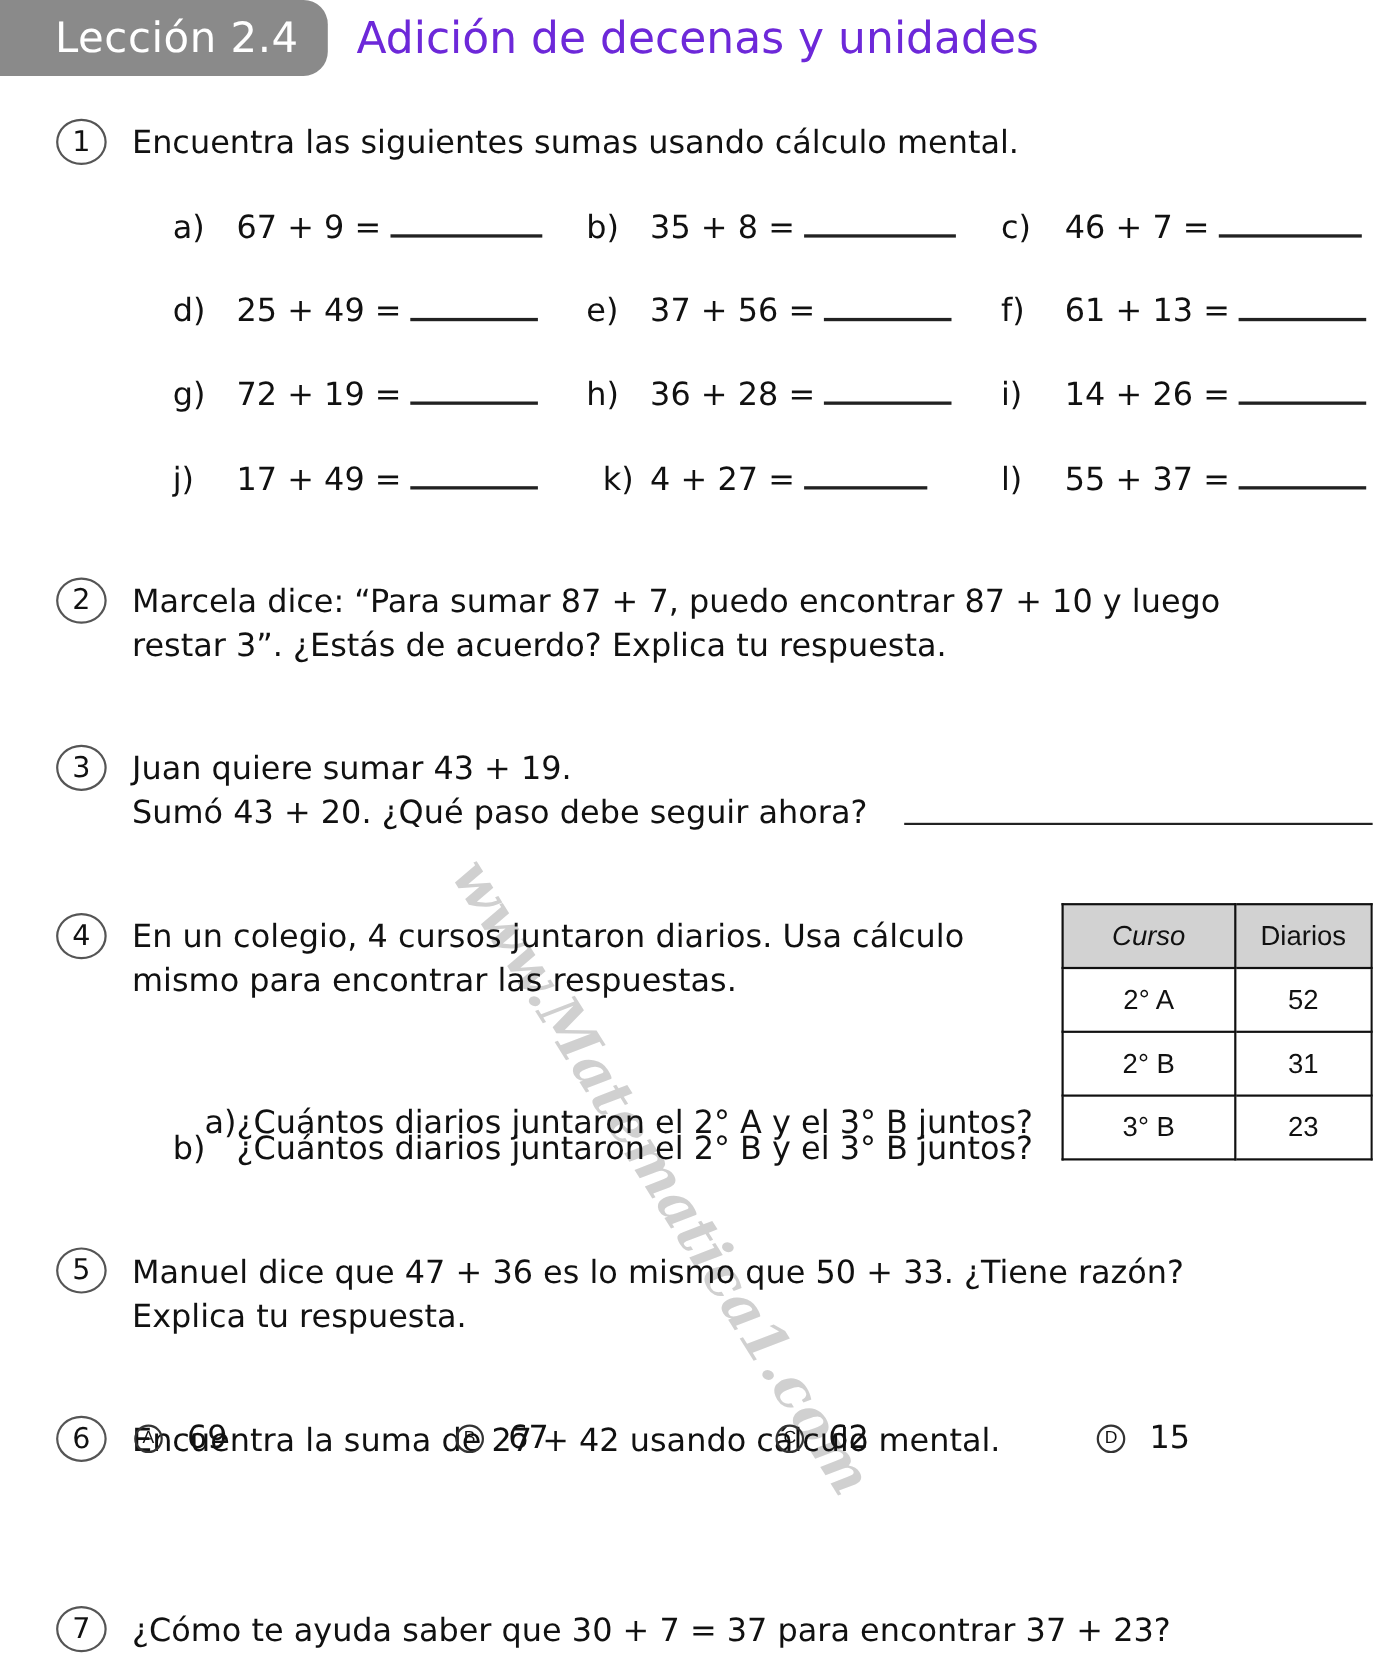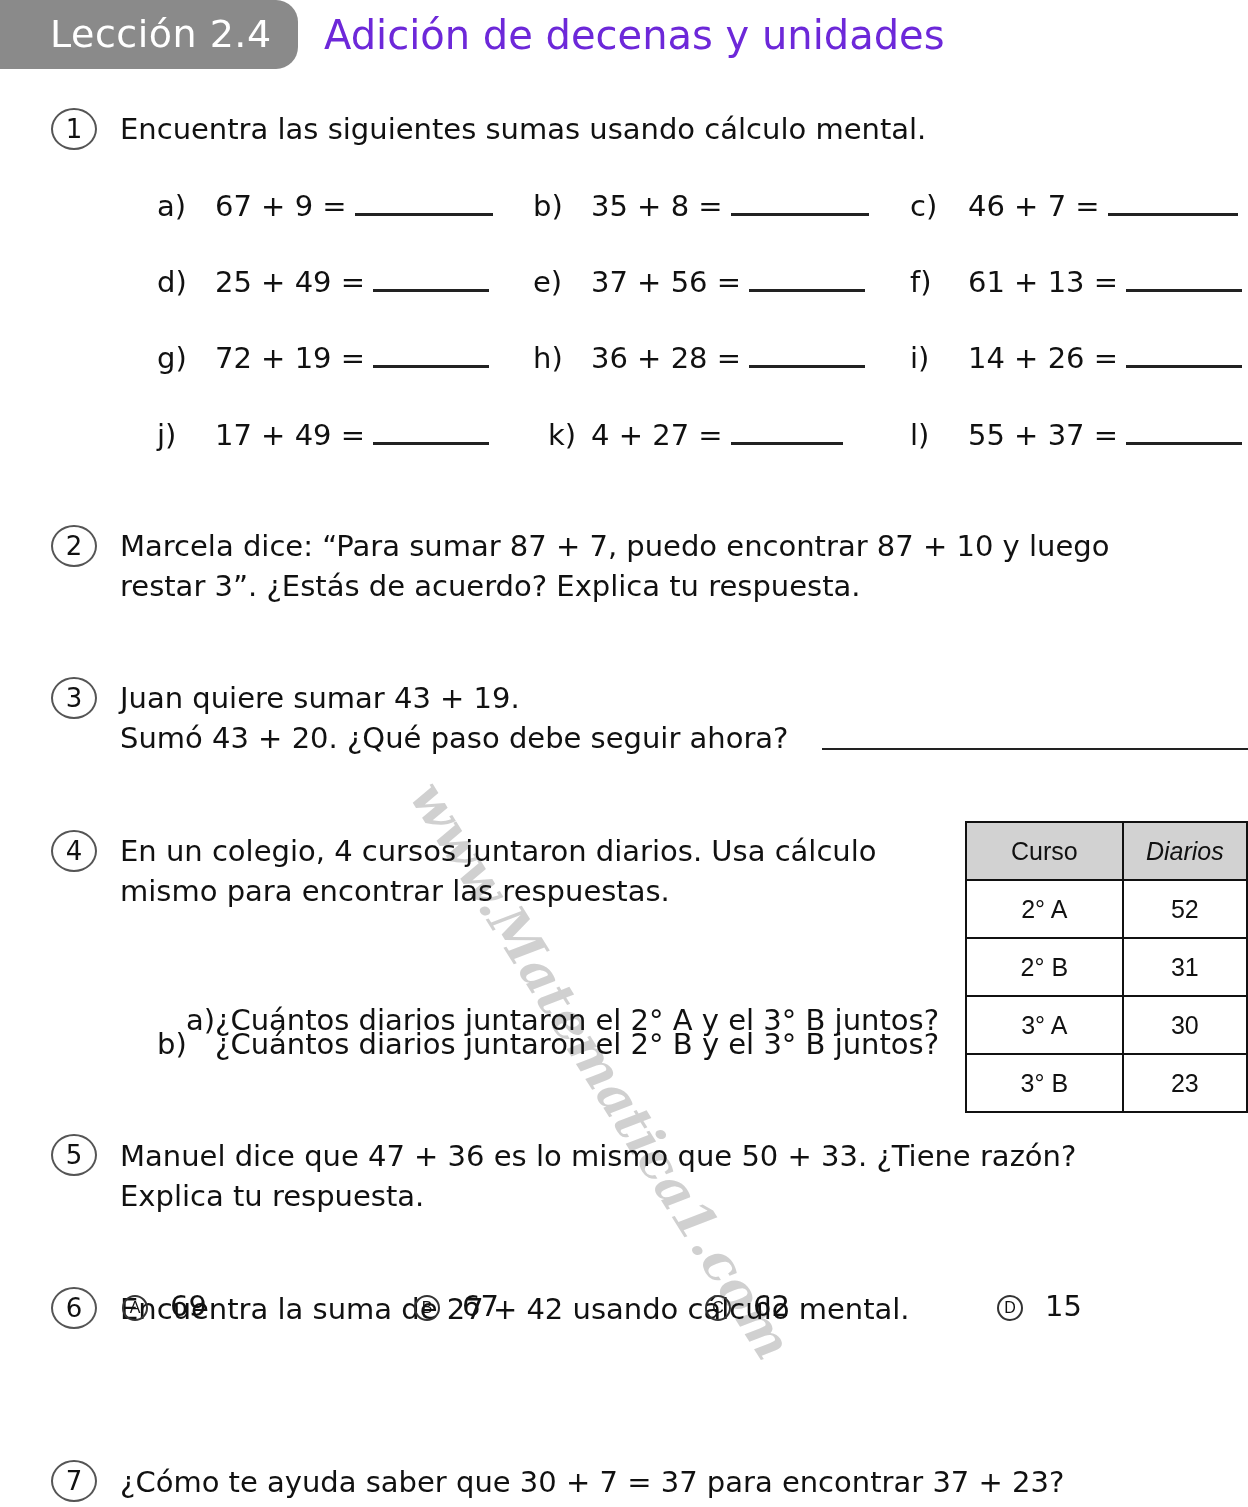--- a/index.html
+++ b/index.html
@@ -39,22 +39,22 @@
     position: absolute; border-bottom: 2px solid #222;
   }
   table.data {
     position: absolute; left: 965px; top: 821px; border-collapse: collapse;
     font-family: "Liberation Sans", sans-serif; font-size: 25px;
   }
   table.data td, table.data th {
     border: 2px solid #111; height: 54px; text-align: center; font-weight: normal;
   }
   table.data th { background: #d2d2d2; }
-  table.data .c1 { width: 172px; }
-  table.data .c2 { width: 130px; font-style: italic; }
+  table.data .c1 { width: 172px; font-style: italic; }
+  table.data .c2 { width: 130px; }
   .opt {
     position: absolute; top: 1286px; font-size: 29px; line-height: 40px; white-space: nowrap;
   }
   .opt .bubble {
     display: inline-block; width: 26px; height: 26px; border: 2px solid #333; border-radius: 50%;
     box-sizing: border-box; font-size: 16px; line-height: 22px; text-align: center;
     vertical-align: middle; margin-right: 22px; font-family: "Liberation Sans", sans-serif;
   }
   .watermark {
     position: absolute; left: 450px; top: 770px; transform: rotate(58deg);
@@ -143,24 +143,20 @@
   </tr>
   <tr>
     <td>2° A</td>
     <td>52</td>
   </tr>
   <tr>
     <td>2° B</td>
     <td>31</td>
   </tr>
   <tr>
-    <td>3° A</td>
-    <td>30</td>
-  </tr>
-  <tr>
     <td>3° B</td>
     <td>23</td>
   </tr>
 </tbody>
   </table>
 
 <div class="qnum" style="left:51px; top:1134px;">5</div>
 <div class="qtext" style="top:1136px;">Manuel dice que 47 + 36 es lo mismo que 50 + 33. ¿Tiene razón?</div>
 <div class="qtext" style="top:1176px;">Explica tu respuesta.</div>
 

